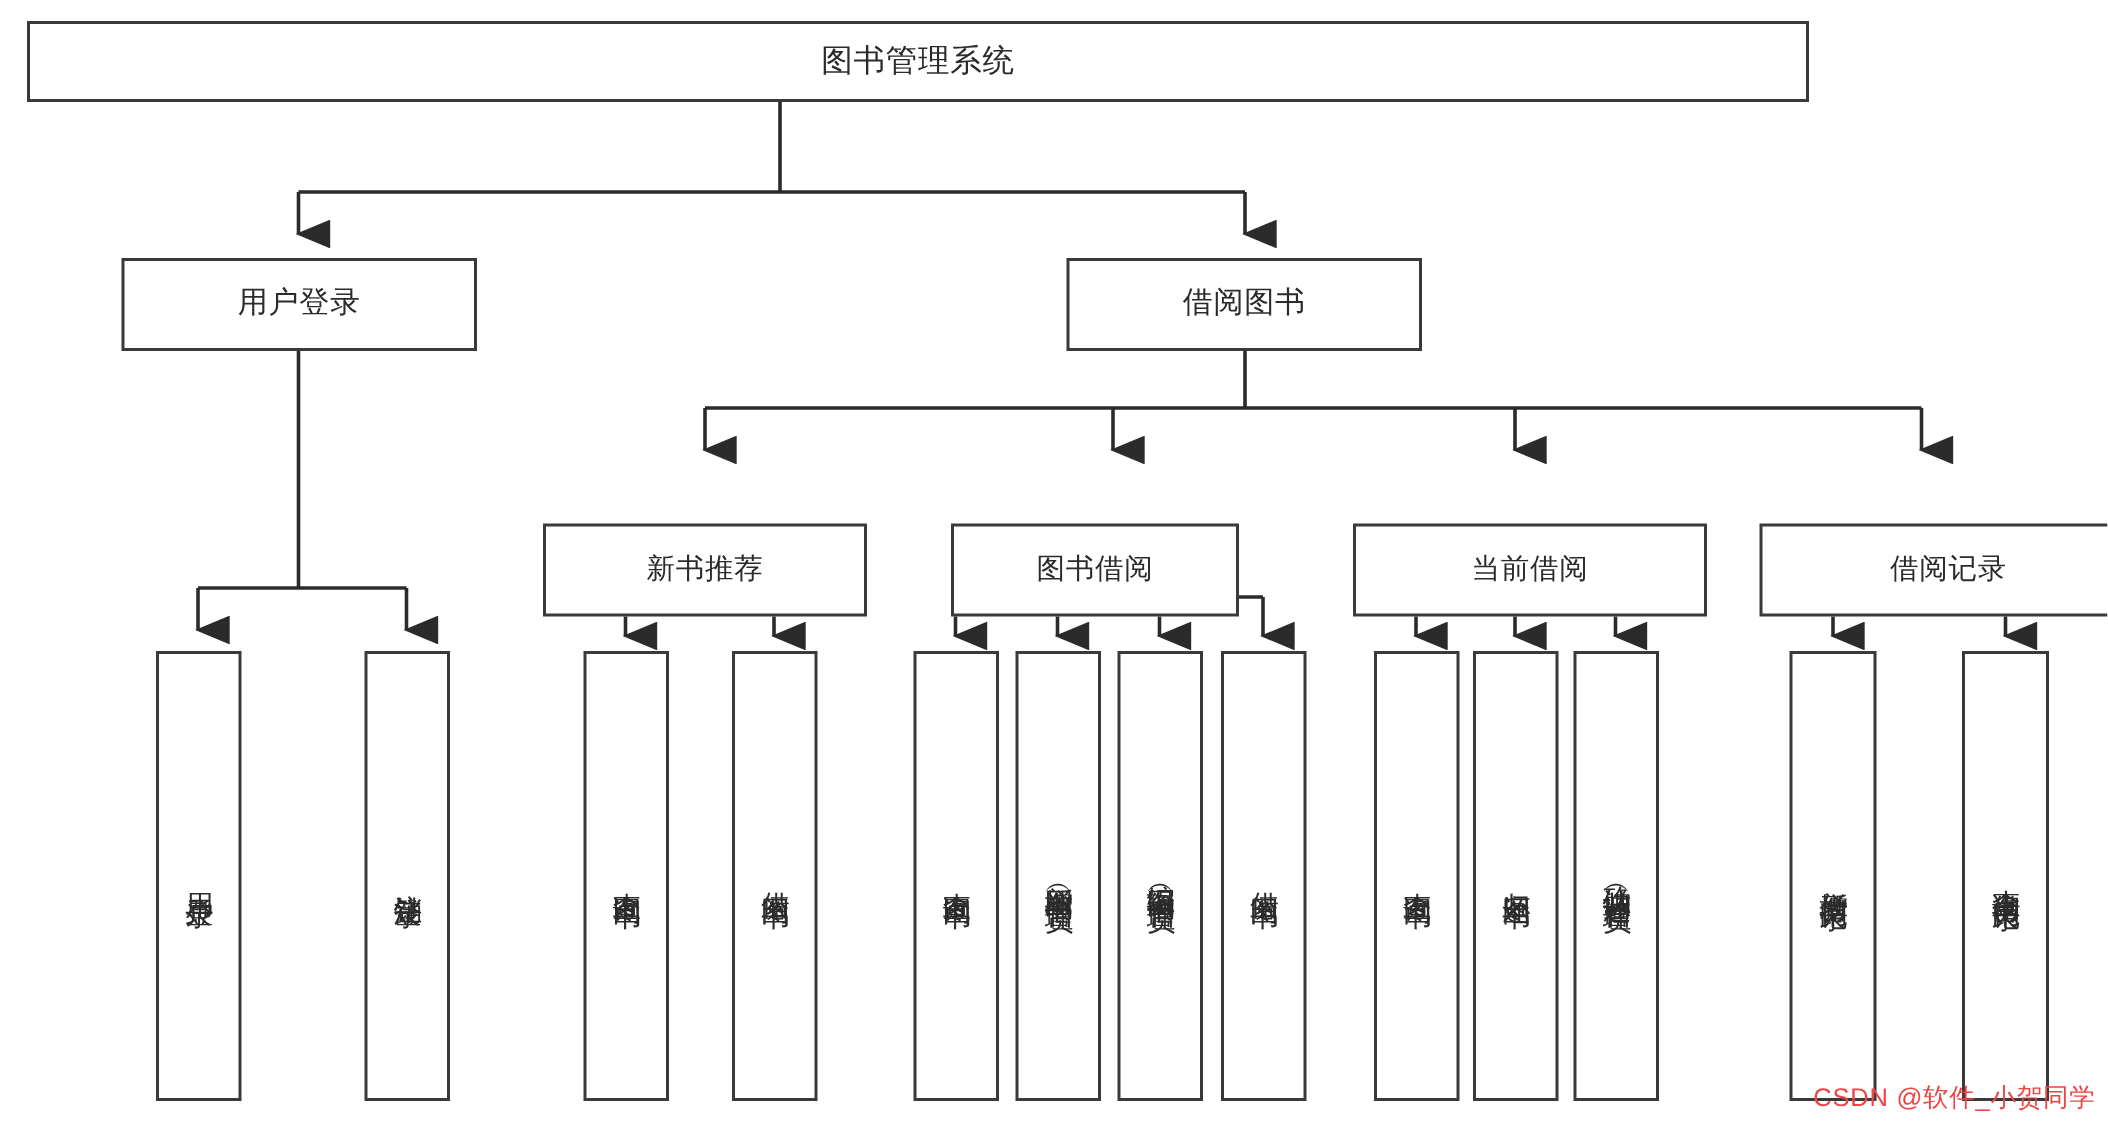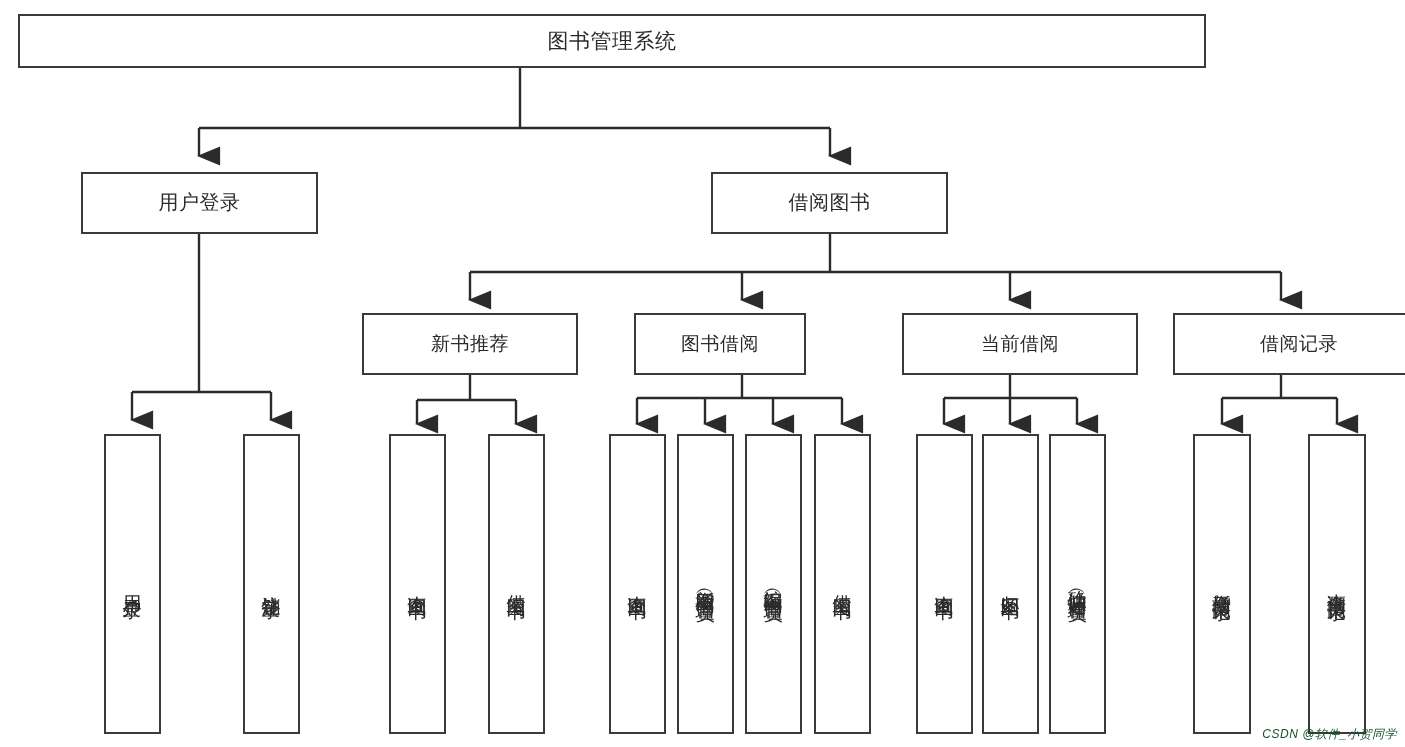--- a/index.html
+++ b/index.html
@@ -49,43 +49,43 @@
     height: 54px;
     font-size: 21px;
   }
   .node-l1 {
     height: 62px;
     font-size: 20px;
   }
   .node-l2 {
     height: 62px;
     font-size: 19px;
+    margin-top: 36px;
   }
   .node-leaf {
     top: 434px;
     height: 300px;
     font-size: 19px;
   }
   .node-leaf .label {
     writing-mode: vertical-rl;
     text-orientation: upright;
     line-height: 1.32;
     letter-spacing: 2px;
     max-height: 280px;
   }
   .watermark {
     position: absolute;
     right: 8px;
     bottom: 4px;
-    font-size: 12px;
-    color: #14532d;
+    font-size: 17px;
+    color: #ef4444;
     letter-spacing: 0.5px;
     z-index: 5;
     white-space: nowrap;
-    font-style: italic;
   }
 </style>
 </head>
 <body>
 
 <div id="canvas">
 
   <svg id="connectors" viewBox="0 0 1405 747" xmlns="http://www.w3.org/2000/svg">
     <defs>
       <marker id="arrow" viewBox="0 0 10 12" refX="5" refY="11" markerWidth="8" markerHeight="10" orient="auto-start-reverse">
@@ -145,21 +145,21 @@
   <div class="node node-l1" style="left:81px; top:172px; width:237px;">
     <span class="label">用户登录</span>
   </div>
   <div class="node node-l1" style="left:711px; top:172px; width:237px;">
     <span class="label">借阅图书</span>
   </div>
 
   <div class="node node-l2" style="left:362px; top:313px; width:216px;">
     <span class="label">新书推荐</span>
   </div>
-  <div class="node node-l2" style="left:634px; top:313px; width:172px;">
+  <div class="node node-l2" style="left:634px; top:313px; width:192px;">
     <span class="label">图书借阅</span>
   </div>
   <div class="node node-l2" style="left:902px; top:313px; width:236px;">
     <span class="label">当前借阅</span>
   </div>
   <div class="node node-l2" style="left:1173px; top:313px; width:252px;">
     <span class="label">借阅记录</span>
   </div>
 
   <div class="node node-leaf" style="left:104px; width:57px;">

